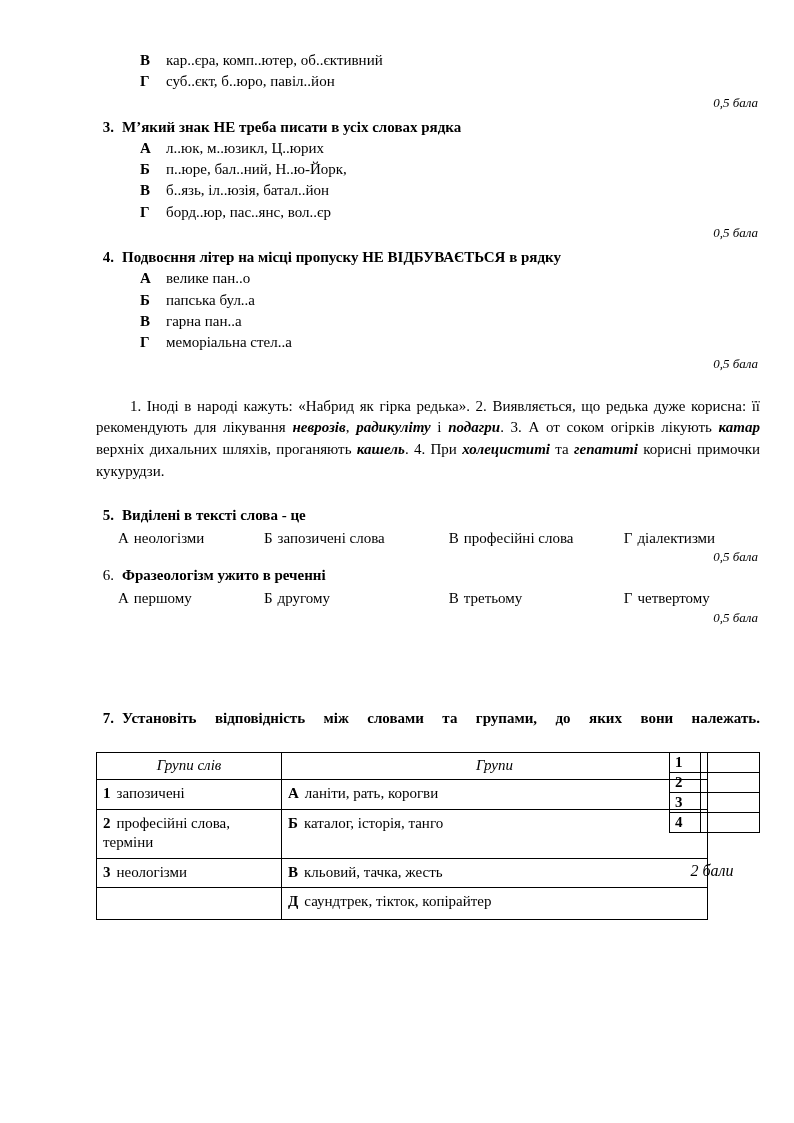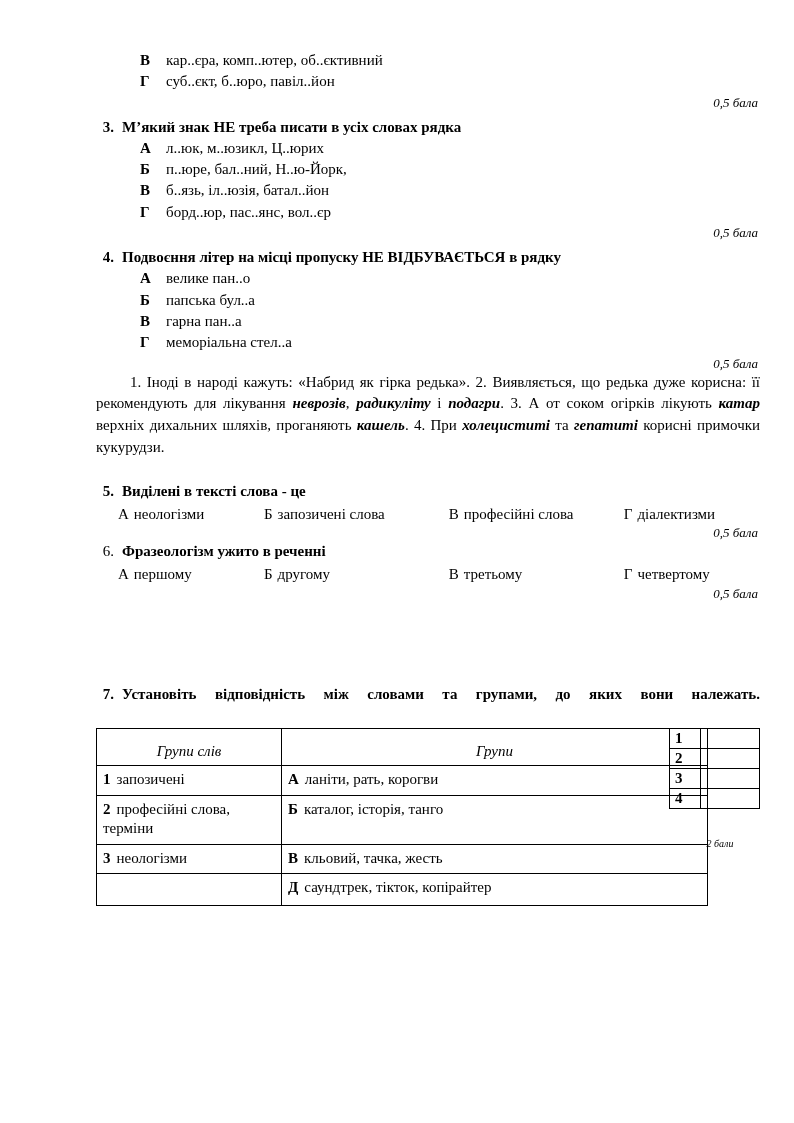--- a/index.html
+++ b/index.html
@@ -75,21 +75,21 @@
   }
   .points.tight { margin-top: 0px; }
 
   .instruction {
     font-style: italic;
     margin-left: 18px;
     margin-top: 30px;
     font-size: 15px;
   }
   .para {
-    margin-top: 0;
+    margin-top: 24px;
     text-align: justify;
     text-indent: 34px;
     line-height: 1.45;
   }
   .para b {
     font-weight: bold;
     font-style: italic;
   }
 
   .answers-row {
@@ -141,21 +141,21 @@
     border: 1px solid #000;
     padding: 4px 6px 5px 6px;
     vertical-align: top;
     font-size: 15px;
     line-height: 1.3;
   }
   table.match th {
     text-align: center;
     font-style: italic;
     font-weight: normal;
-    padding: 13px 6px 4px 6px;
+    padding: 3px 6px 4px 6px;
   }
   .col-grp { width: 172px; }
   .col-wrd { width: 413px; }
   .cellnum {
     font-weight: bold;
     margin-right: 6px;
   }
   .cellletter {
     font-weight: bold;
     margin-right: 6px;
@@ -175,24 +175,24 @@
     height: 19px;
     font-size: 15px;
     padding: 0 5px;
     font-weight: bold;
   }
   table.answerbox td.num { width: 20px; text-align: left; }
   table.answerbox td.blank { width: 48px; }
 
   .points-right-abs {
     position: absolute;
-    right: 0px;
+    right: 8px;
     top: 110px;
     font-style: italic;
-    font-size: 10px;
+    font-size: 16px;
     width: 80px;
     text-align: center;
   }
 </style>
 </head>
 <body>
 
 <div class="page">
   <div class="content">
 

